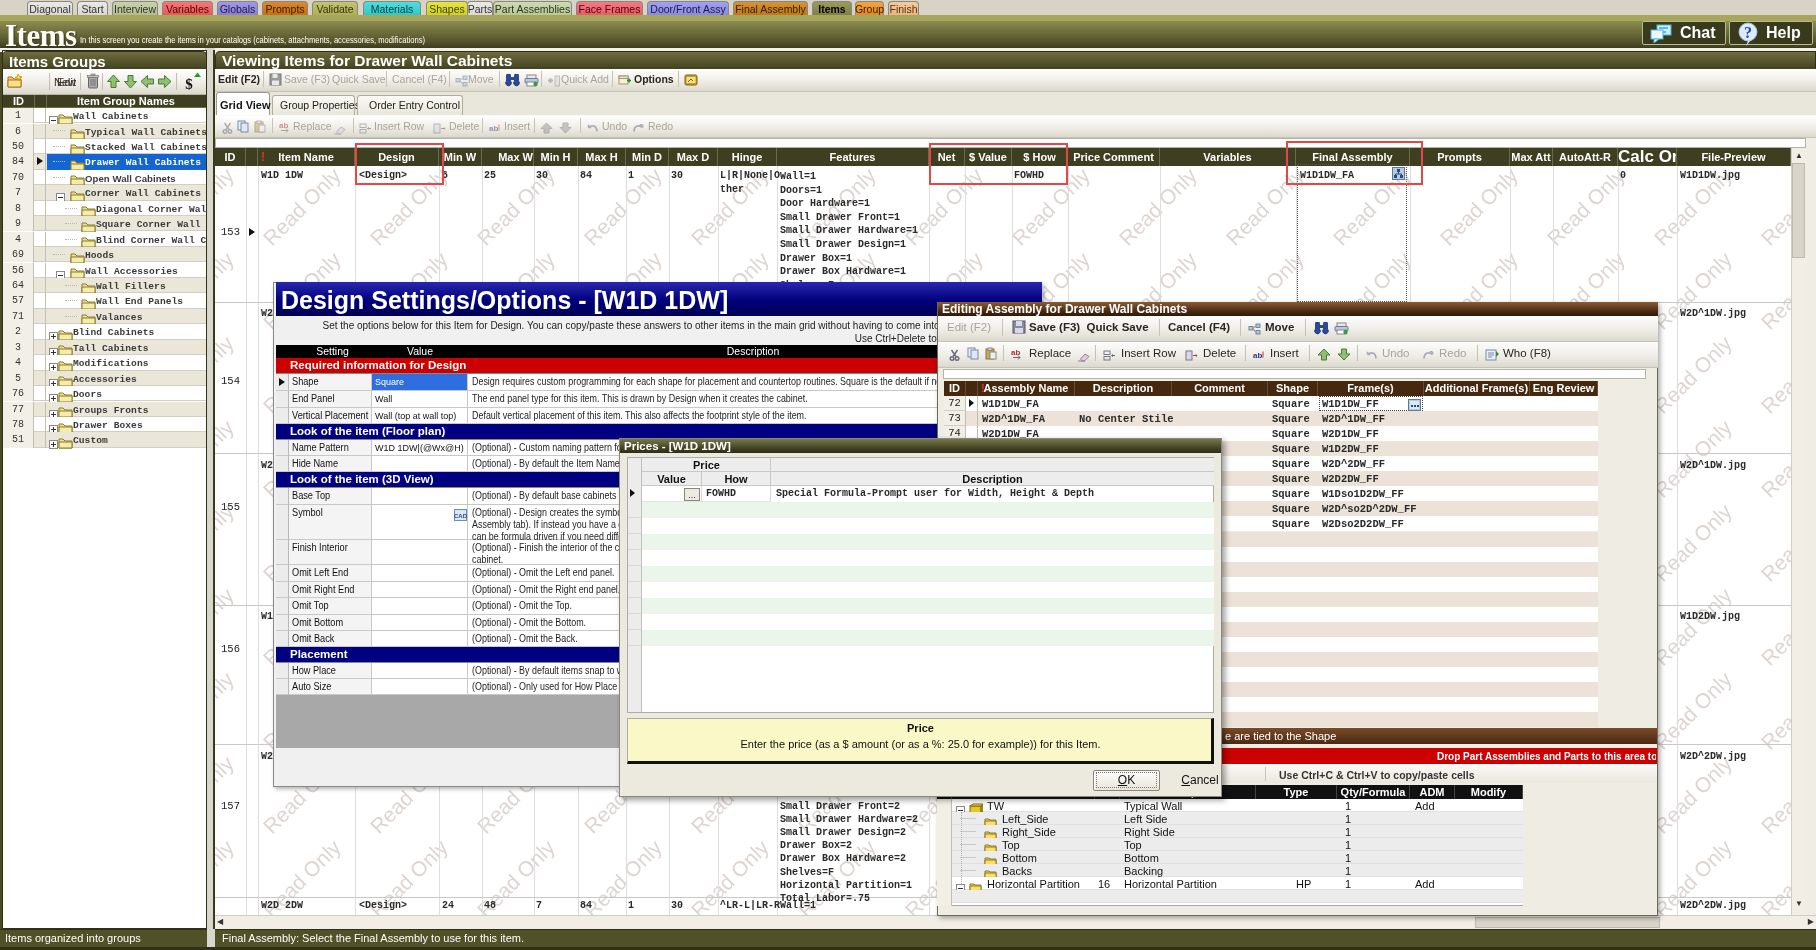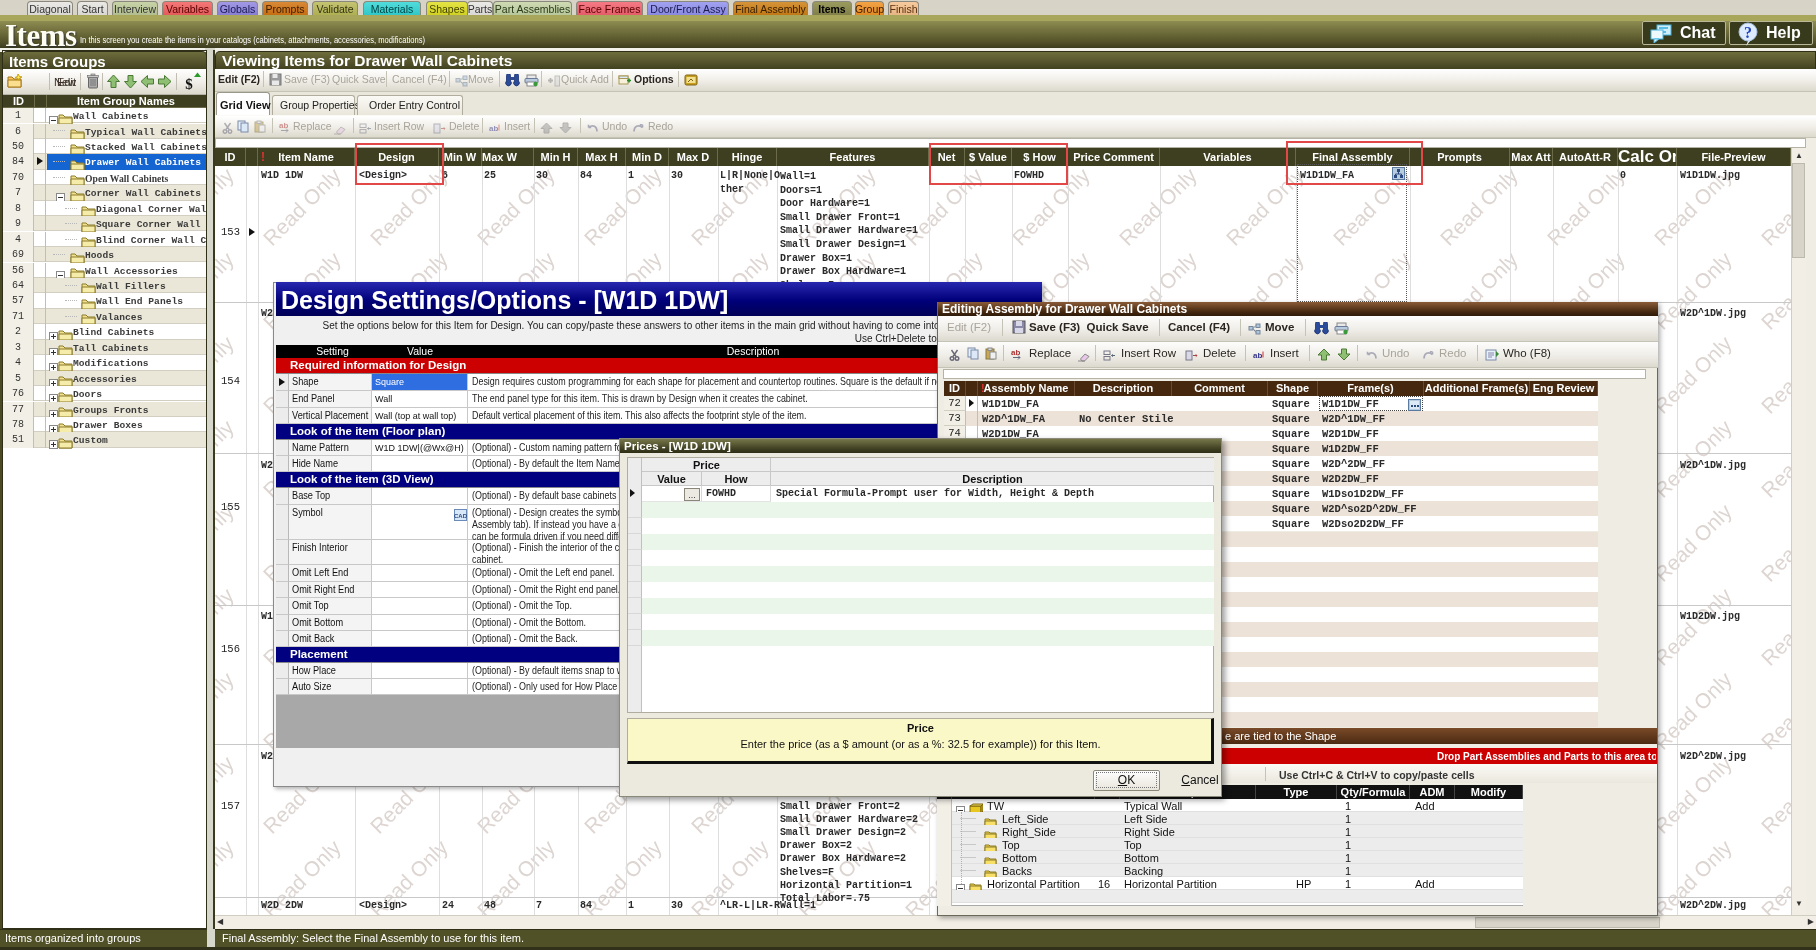--- a/index.html
+++ b/index.html
@@ -163,21 +163,21 @@
     </svg></div>
 <div class="abs" style="left:85px;top:157.3px;font-size:9.6px;font-weight:bold;font-family:'Liberation Mono',monospace;color:#fff;white-space:pre;width:121px;overflow:hidden;letter-spacing:0.05px;">Drawer Wall Cabinets</div>
 <div class="abs" style="left:3px;top:169.8px;width:203px;height:15.4px;background:#ffffff;border-bottom:1px solid #d2cfc2;"></div>
 <div class="abs" style="left:3px;top:169.8px;width:31px;height:15.4px;background:#f2efe6;border-right:1px solid #c2bfb2;font-size:10px;color:#333;text-align:center;line-height:15px;font-family:'Liberation Mono',monospace;">70</div>
 <div class="abs" style="left:34px;top:169.8px;width:12px;height:15.4px;border-right:1px solid #c2bfb2;"></div>
 <div class="abs" style="left:53px;top:176.8px;width:12px;height:1px;border-top:1px dotted #b8b8b8;"></div>
 <div class="abs" style="left:70px;top:172.3px;"><svg width="15" height="12">
       <path d="M1 3 L1 11 L14 11 L14 4 L7 4 L5 2 L1 2 Z" fill="#f0e090" stroke="#8a7a28"></path>
       <path d="M1 5 L14 5 L14 11 L1 11 Z" fill="#f6ecaa" stroke="#8a7a28"></path>
     </svg></div>
-<div class="abs" style="left:85px;top:172.8px;font-size:9.6px;font-weight:bold;font-family:Liberation Serif, serif;color:#3a3a3a;white-space:pre;width:121px;overflow:hidden;letter-spacing:0.05px;">Open Wall Cabinets</div>
+<div class="abs" style="left:85px;top:172.8px;font-size:9.6px;font-weight:bold;font-family:Liberation Sans, sans-serif;color:#3a3a3a;white-space:pre;width:121px;overflow:hidden;letter-spacing:0.05px;">Open Wall Cabinets</div>
 <div class="abs" style="left:3px;top:185.2px;width:203px;height:15.4px;background:#eae7d8;border-bottom:1px solid #d2cfc2;"></div>
 <div class="abs" style="left:3px;top:185.2px;width:31px;height:15.4px;background:#f2efe6;border-right:1px solid #c2bfb2;font-size:10px;color:#333;text-align:center;line-height:15px;font-family:'Liberation Mono',monospace;">7</div>
 <div class="abs" style="left:34px;top:185.2px;width:12px;height:15.4px;border-right:1px solid #c2bfb2;"></div>
 <div class="abs" style="left:56px;top:188.2px;"><svg width="9" height="9">
       <rect x="0.5" y="0.5" width="8" height="8" fill="#fff" stroke="#888"></rect>
       <line x1="2" y1="4.5" x2="7" y2="4.5" stroke="#333"></line>
     </svg></div>
 <div class="abs" style="left:70px;top:187.7px;"><svg width="15" height="12">
       <path d="M1 3 L1 11 L14 11 L14 4 L7 4 L5 2 L1 2 Z" fill="#f0e090" stroke="#8a7a28"></path>
       <path d="M1 5 L14 5 L14 11 L1 11 Z" fill="#f6ecaa" stroke="#8a7a28"></path>
@@ -488,21 +488,21 @@
       <path d="M10.5 3.5 C6 0 2 2.5 2 7.5 M10.5 3.5 l0 -2.7 m0 -0 l-2.7 0" stroke="#668" stroke-width="1.6" fill="none"></path>
     </svg></div>
 <div class="abs" style="left:648px;top:120px;font-size:10.5px;color:#a8a49a;">Redo</div>
 <div class="abs" style="left:215px;top:138px;width:1591px;height:10px;background:#fff;border:1px solid #b5b2a6;"></div>
 <div class="abs" style="left:215px;top:148px;width:1576px;height:18px;background:#3e3e20;"></div>
 <div class="abs" style="left:215px;top:148px;width:31px;height:18px;border-right:1px solid #6b6b4a;color:#fff;font-weight:bold;font-size:11px;text-align:center;line-height:18px;overflow:hidden;white-space:nowrap;">ID</div>
 <div class="abs" style="left:246px;top:148px;width:12px;height:18px;border-right:1px solid #6b6b4a;color:#fff;font-weight:bold;font-size:11px;text-align:center;line-height:18px;overflow:hidden;white-space:nowrap;"></div>
 <div class="abs" style="left:258px;top:148px;width:97px;height:18px;border-right:1px solid #6b6b4a;color:#fff;font-weight:bold;font-size:11px;text-align:center;line-height:18px;overflow:hidden;white-space:nowrap;">Item Name</div>
 <div class="abs" style="left:355px;top:148px;width:84px;height:18px;border-right:1px solid #6b6b4a;color:#fff;font-weight:bold;font-size:11px;text-align:center;line-height:18px;overflow:hidden;white-space:nowrap;">Design</div>
 <div class="abs" style="left:439px;top:148px;width:43px;height:18px;border-right:1px solid #6b6b4a;color:#fff;font-weight:bold;font-size:11px;text-align:center;line-height:18px;overflow:hidden;white-space:nowrap;">Min W</div>
-<div class="abs" style="left:482px;top:148px;width:52px;height:18px;border-right:1px solid #6b6b4a;color:#fff;font-weight:bold;font-size:11px;text-align:left;line-height:18px;overflow:hidden;white-space:nowrap;">Max W</div>
+<div class="abs" style="left:482px;top:148px;width:52px;height:18px;border-right:1px solid #6b6b4a;color:#fff;font-weight:bold;font-size:11px;text-align:right;line-height:18px;overflow:hidden;white-space:nowrap;">Max W</div>
 <div class="abs" style="left:534px;top:148px;width:44px;height:18px;border-right:1px solid #6b6b4a;color:#fff;font-weight:bold;font-size:11px;text-align:center;line-height:18px;overflow:hidden;white-space:nowrap;">Min H</div>
 <div class="abs" style="left:578px;top:148px;width:48px;height:18px;border-right:1px solid #6b6b4a;color:#fff;font-weight:bold;font-size:11px;text-align:center;line-height:18px;overflow:hidden;white-space:nowrap;">Max H</div>
 <div class="abs" style="left:626px;top:148px;width:43px;height:18px;border-right:1px solid #6b6b4a;color:#fff;font-weight:bold;font-size:11px;text-align:center;line-height:18px;overflow:hidden;white-space:nowrap;">Min D</div>
 <div class="abs" style="left:669px;top:148px;width:49px;height:18px;border-right:1px solid #6b6b4a;color:#fff;font-weight:bold;font-size:11px;text-align:center;line-height:18px;overflow:hidden;white-space:nowrap;">Max D</div>
 <div class="abs" style="left:718px;top:148px;width:59px;height:18px;border-right:1px solid #6b6b4a;color:#fff;font-weight:bold;font-size:11px;text-align:center;line-height:18px;overflow:hidden;white-space:nowrap;">Hinge</div>
 <div class="abs" style="left:777px;top:148px;width:152px;height:18px;border-right:1px solid #6b6b4a;color:#fff;font-weight:bold;font-size:11px;text-align:center;line-height:18px;overflow:hidden;white-space:nowrap;">Features</div>
 <div class="abs" style="left:929px;top:148px;width:36px;height:18px;border-right:1px solid #6b6b4a;color:#fff;font-weight:bold;font-size:11px;text-align:center;line-height:18px;overflow:hidden;white-space:nowrap;">Net</div>
 <div class="abs" style="left:965px;top:148px;width:47px;height:18px;border-right:1px solid #6b6b4a;color:#fff;font-weight:bold;font-size:11px;text-align:center;line-height:18px;overflow:hidden;white-space:nowrap;">$ Value</div>
 <div class="abs" style="left:1012px;top:148px;width:56px;height:18px;border-right:1px solid #6b6b4a;color:#fff;font-weight:bold;font-size:11px;text-align:center;line-height:18px;overflow:hidden;white-space:nowrap;">$ How</div>
 <div class="abs" style="left:1068px;top:148px;width:92px;height:18px;border-right:1px solid #6b6b4a;color:#fff;font-weight:bold;font-size:11px;text-align:center;line-height:18px;overflow:hidden;white-space:nowrap;">Price Comment</div>
@@ -1277,20 +1277,20 @@
 <div class="abs" style="left:642px;top:582px;width:572px;height:16px;background:#ffffff;"></div>
 <div class="abs" style="left:628px;top:582px;width:14px;height:16px;background:#ececec;border-right:1px solid #c0c0c0;border-bottom:1px solid #d8d8d8;"></div>
 <div class="abs" style="left:642px;top:598px;width:572px;height:16px;background:#e9f6e9;"></div>
 <div class="abs" style="left:628px;top:598px;width:14px;height:16px;background:#ececec;border-right:1px solid #c0c0c0;border-bottom:1px solid #d8d8d8;"></div>
 <div class="abs" style="left:642px;top:614px;width:572px;height:16px;background:#ffffff;"></div>
 <div class="abs" style="left:628px;top:614px;width:14px;height:16px;background:#ececec;border-right:1px solid #c0c0c0;border-bottom:1px solid #d8d8d8;"></div>
 <div class="abs" style="left:642px;top:630px;width:572px;height:16px;background:#e9f6e9;"></div>
 <div class="abs" style="left:628px;top:630px;width:14px;height:16px;background:#ececec;border-right:1px solid #c0c0c0;border-bottom:1px solid #d8d8d8;"></div>
 <div class="abs" style="left:627px;top:718px;width:587px;height:46px;background:#fbf8c8;border-right:3px solid #111;border-bottom:3px solid #111;border-left:1px solid #b0ada0;border-top:1px solid #b0ada0;"></div>
 <div class="abs" style="left:627px;top:722px;width:587px;height:13px;font-size:11px;font-weight:bold;color:#111;text-align:center;">Price</div>
-<div class="abs" style="left:627px;top:738px;width:587px;height:13px;font-size:11px;color:#111;text-align:center;">Enter the price (as a $ amount (or as a %: 32.5 for example)) for this Item.</div>
+<div class="abs" style="left:627px;top:738px;width:587px;height:13px;font-size:11px;color:#111;text-align:center;">Enter the price (as a $ amount (or as a %: 25.0 for example)) for this Item.</div>
 <div class="abs" style="left:1093px;top:770px;width:67px;height:21px;background:linear-gradient(#fefefe,#e8e5da);border:1px solid #8a877a;border-radius:2px;box-shadow:inset 1px 1px 0 #fff;"></div>
 <div class="abs" style="left:1096px;top:772px;width:61px;height:16px;border:1px dotted #777;"></div>
 <div class="abs" style="left:1093px;top:773px;width:67px;height:14px;font-size:12px;color:#111;text-align:center;"><u>O</u>K</div>
 <div class="abs" style="left:1170px;top:773px;width:60px;height:14px;font-size:12px;color:#111;text-align:center;"><u>C</u>ancel</div>
 <div class="redrect" style="left:355px;top:143px;width:89px;height:42px;"></div>
 <div class="redrect" style="left:929px;top:143px;width:139px;height:42px;"></div>
 <div class="redrect" style="left:1286px;top:141px;width:137px;height:44px;"></div>
 
 </body></html>

